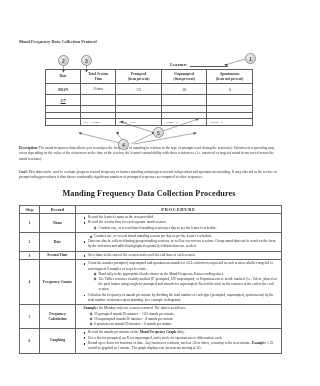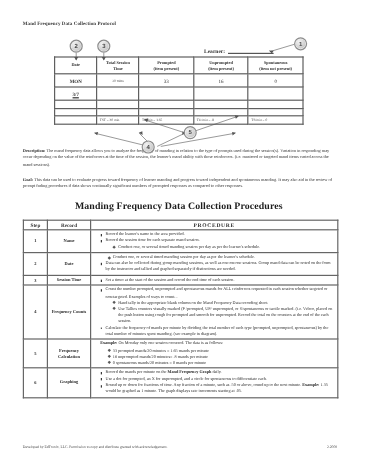--- a/index.html
+++ b/index.html
@@ -8,20 +8,21 @@
     width: 298px; height: 386px;
     background: #ffffff;
     font-family: "Liberation Sans", sans-serif;
     overflow: hidden;
   }
   .page {
     position: relative;
     width: 298px; height: 358px;
     background: #fff;
     color: #2a2a2a;
+    margin-top: 22px;
   }
 
   
   .doc-title {
     position: absolute;
     left: 19px; top: 17px;
     font-family: "Liberation Serif", serif;
     font-size: 4.2px;
     font-weight: 700;
     color: #3a3a3a;

